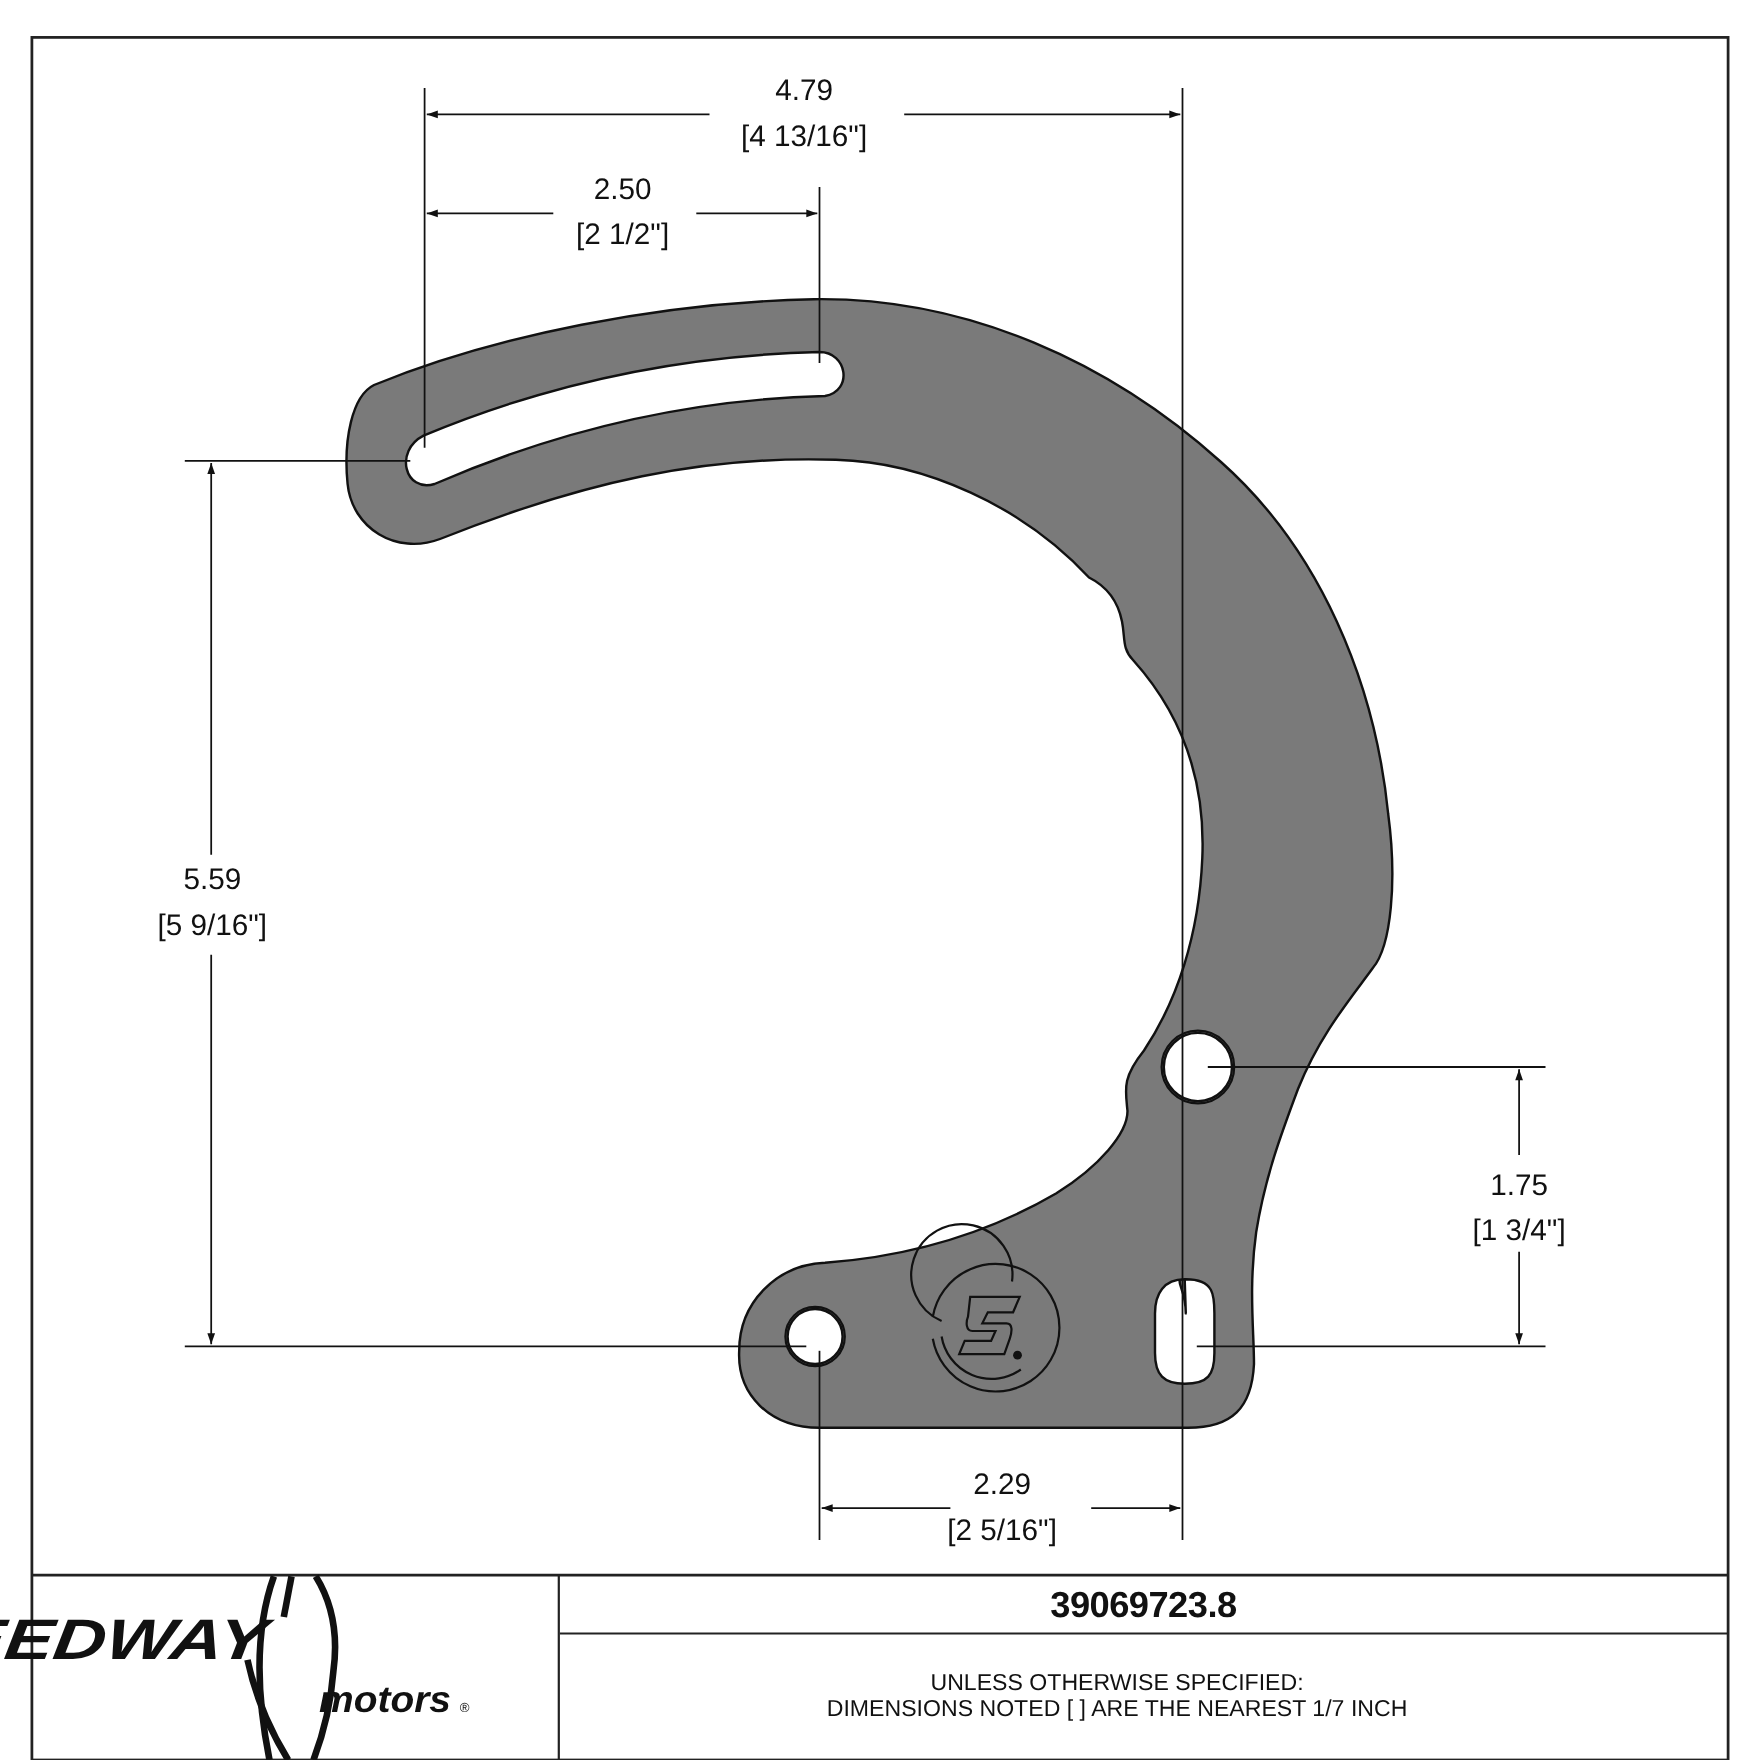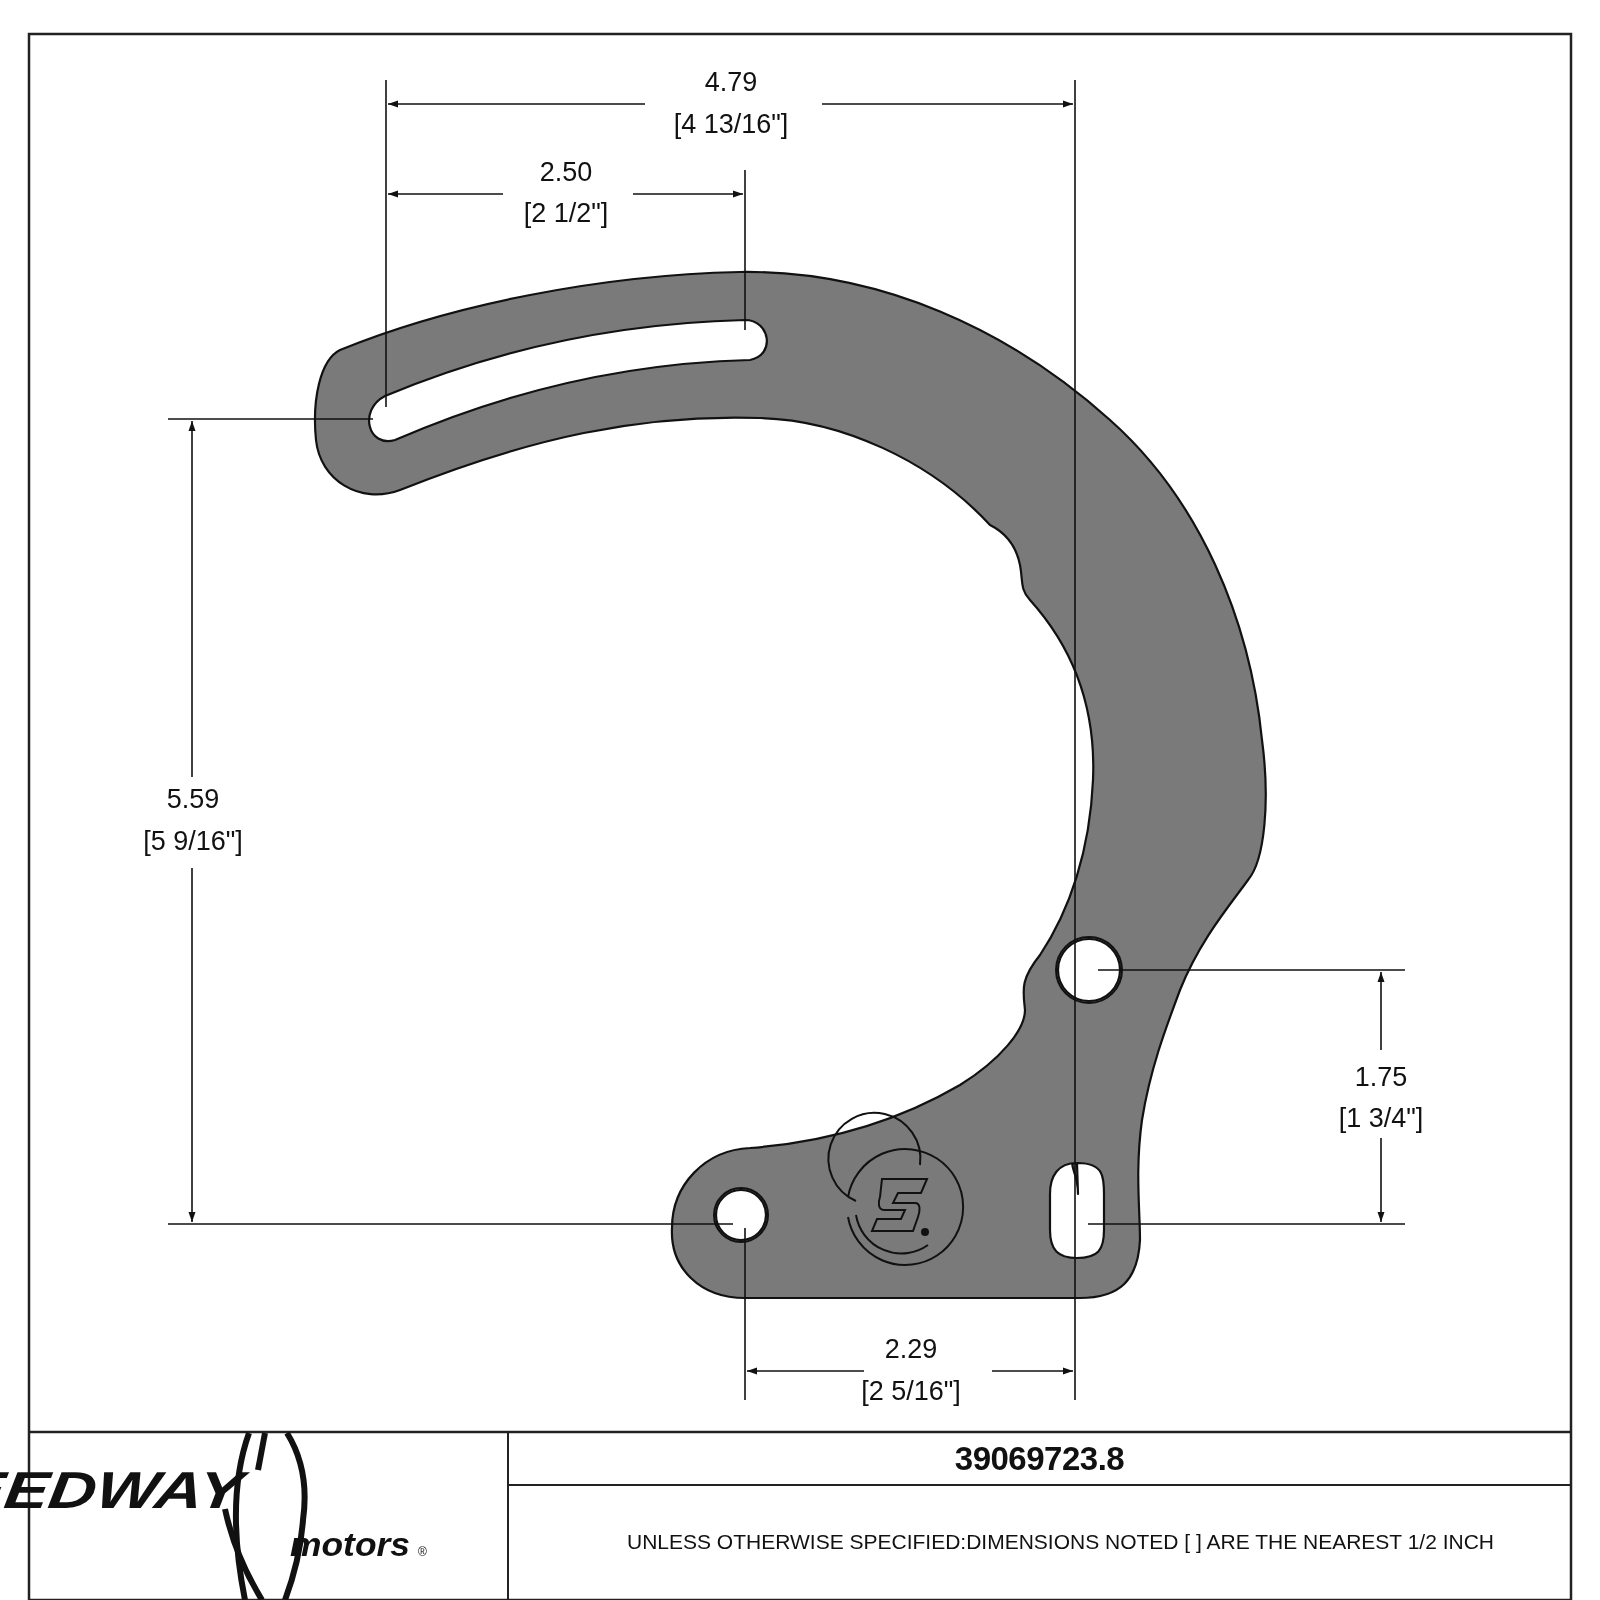--- a/index.html
+++ b/index.html
@@ -1,21 +1,21 @@
 <!DOCTYPE html>
 <html><head>
 <meta charset="utf-8">
 <style>
   html, body { margin: 0; padding: 0; background: #ffffff; }
   body { width: 1600px; height: 1600px; position: relative; overflow: hidden; font-family: "Liberation Sans", sans-serif; }
   #drawing { position: absolute; left: 0; top: 0; }
   .dim-text { font-family: "Liberation Sans", sans-serif; font-size: 27px; fill: #111; }
   .logo-cell { position: absolute; left: 29px; top: 1432px; width: 480px; height: 168px; border-right: 2px solid #222; box-sizing: border-box; }
   .part-number { position: absolute; left: 509px; top: 1434px; width: 1061px; height: 50px; display: flex; align-items: center; justify-content: center; font-family: "Liberation Sans", sans-serif; font-weight: bold; font-size: 33px; color: #111; letter-spacing: -0.5px; }
-  .notes { position: absolute; left: 530px; top: 1486px; width: 1061px; height: 112px; display: flex; align-items: center; justify-content: center; font-family: "Liberation Sans", sans-serif; font-size: 21px; line-height: 24px; color: #111; }
+  .notes { position: absolute; left: 485px; top: 1486px; width: 1061px; height: 112px; display: flex; flex-direction: column; align-items: center; justify-content: center; font-family: "Liberation Sans", sans-serif; font-size: 21px; line-height: 24px; color: #111; }
 </style>
 </head>
 <body>
 
 <svg id="drawing" width="1600" height="1600" viewBox="0 0 1600 1600" xmlns="http://www.w3.org/2000/svg">
   <defs>
     <marker id="arr" viewBox="0 0 10 10" refX="10" refY="5" markerWidth="30" markerHeight="10" markerUnits="userSpaceOnUse" orient="auto-start-reverse">
       <path d="M0,1.5 L10,5 L0,8.5 z" fill="#111"></path>
     </marker>
   </defs>
@@ -123,14 +123,14 @@
     <text x="82" y="1508" font-family="Liberation Sans, sans-serif" font-weight="bold" font-style="italic" font-size="52" fill="#111" transform="skewX(-8)" textLength="370" lengthAdjust="spacingAndGlyphs">SPEEDWAY</text>
     <text x="290" y="1556" font-family="Liberation Sans, sans-serif" font-weight="bold" font-style="italic" font-size="34" fill="#111" textLength="120" lengthAdjust="spacingAndGlyphs">motors</text>
     <text x="418" y="1556" font-family="Liberation Sans, sans-serif" font-size="12" fill="#111">®</text>
   </g>
 </svg>
 
 <div class="logo-cell"></div>
 <div class="part-number">39069723.8</div>
 <div class="notes">
   <div>UNLESS OTHERWISE SPECIFIED:</div>
-  <div>DIMENSIONS NOTED [ ] ARE THE NEAREST 1/2 INCH</div>
+  <div>DIMENSIONS NOTED [ ] ARE THE NEAREST 1/7 INCH</div>
 </div>
 
 </body></html>

